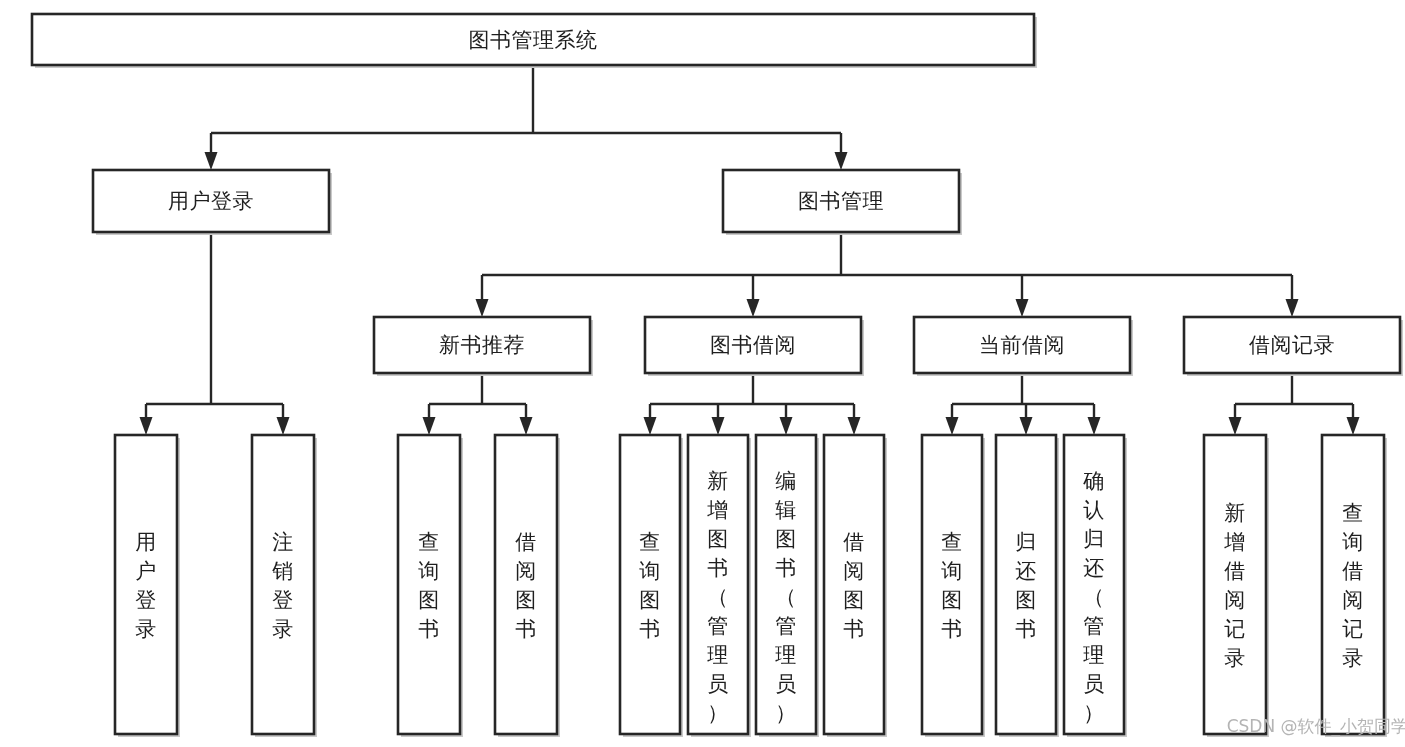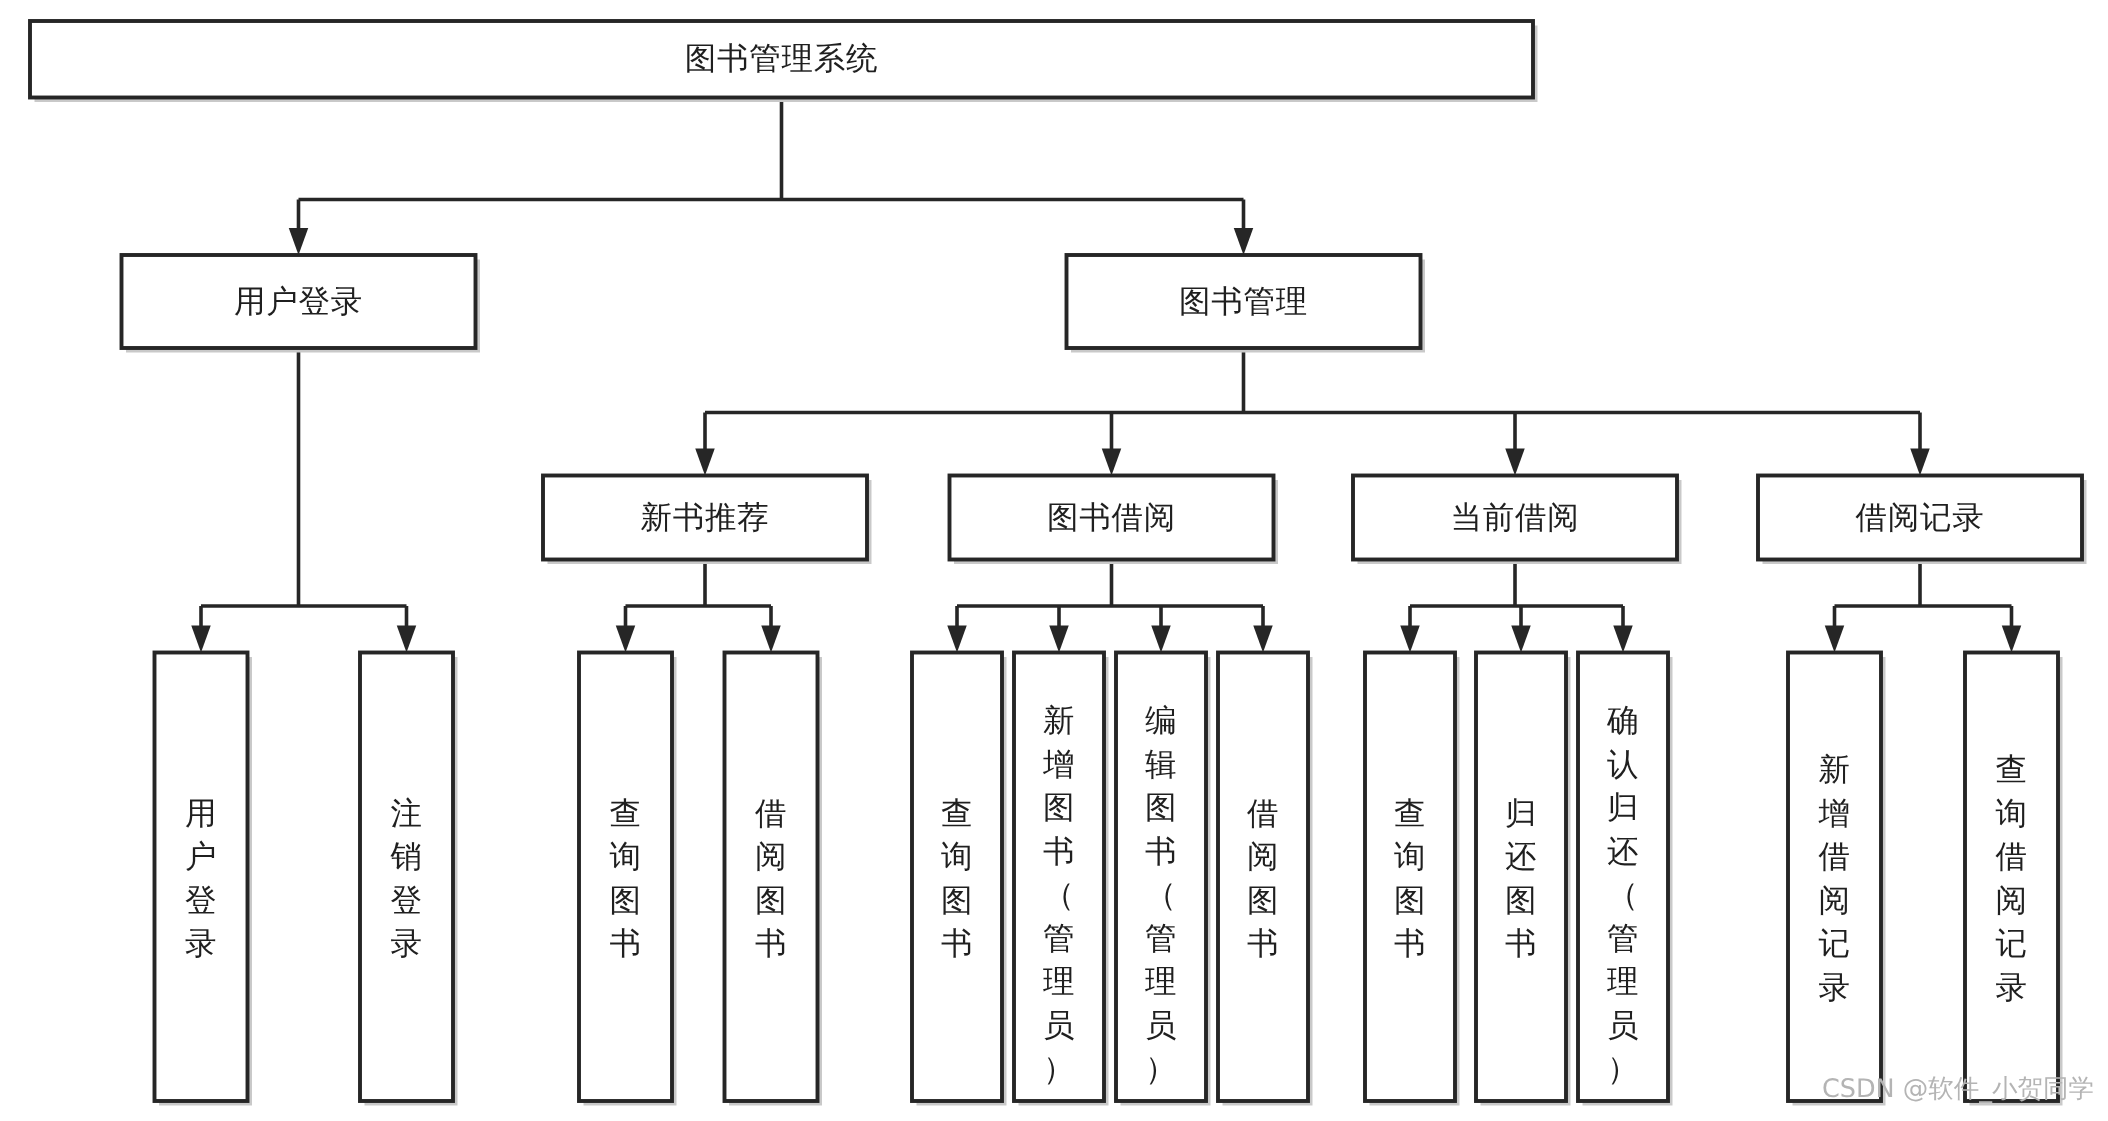--- a/index.html
+++ b/index.html
@@ -10,21 +10,21 @@
   }
   body {
     width: 1405px;
     height: 747px;
     position: relative;
     overflow: hidden;
     font-family: "Liberation Sans", "DejaVu Sans", sans-serif;
   }
   #diagram-root {
     position: absolute;
-    left: 0;
+    left: 12px;
     top: 0;
     width: 1214px;
     height: 747px;
   }
   svg.diagram-canvas {
     display: block;
     width: 1405px;
     height: 747px;
   }
   .node-box {

